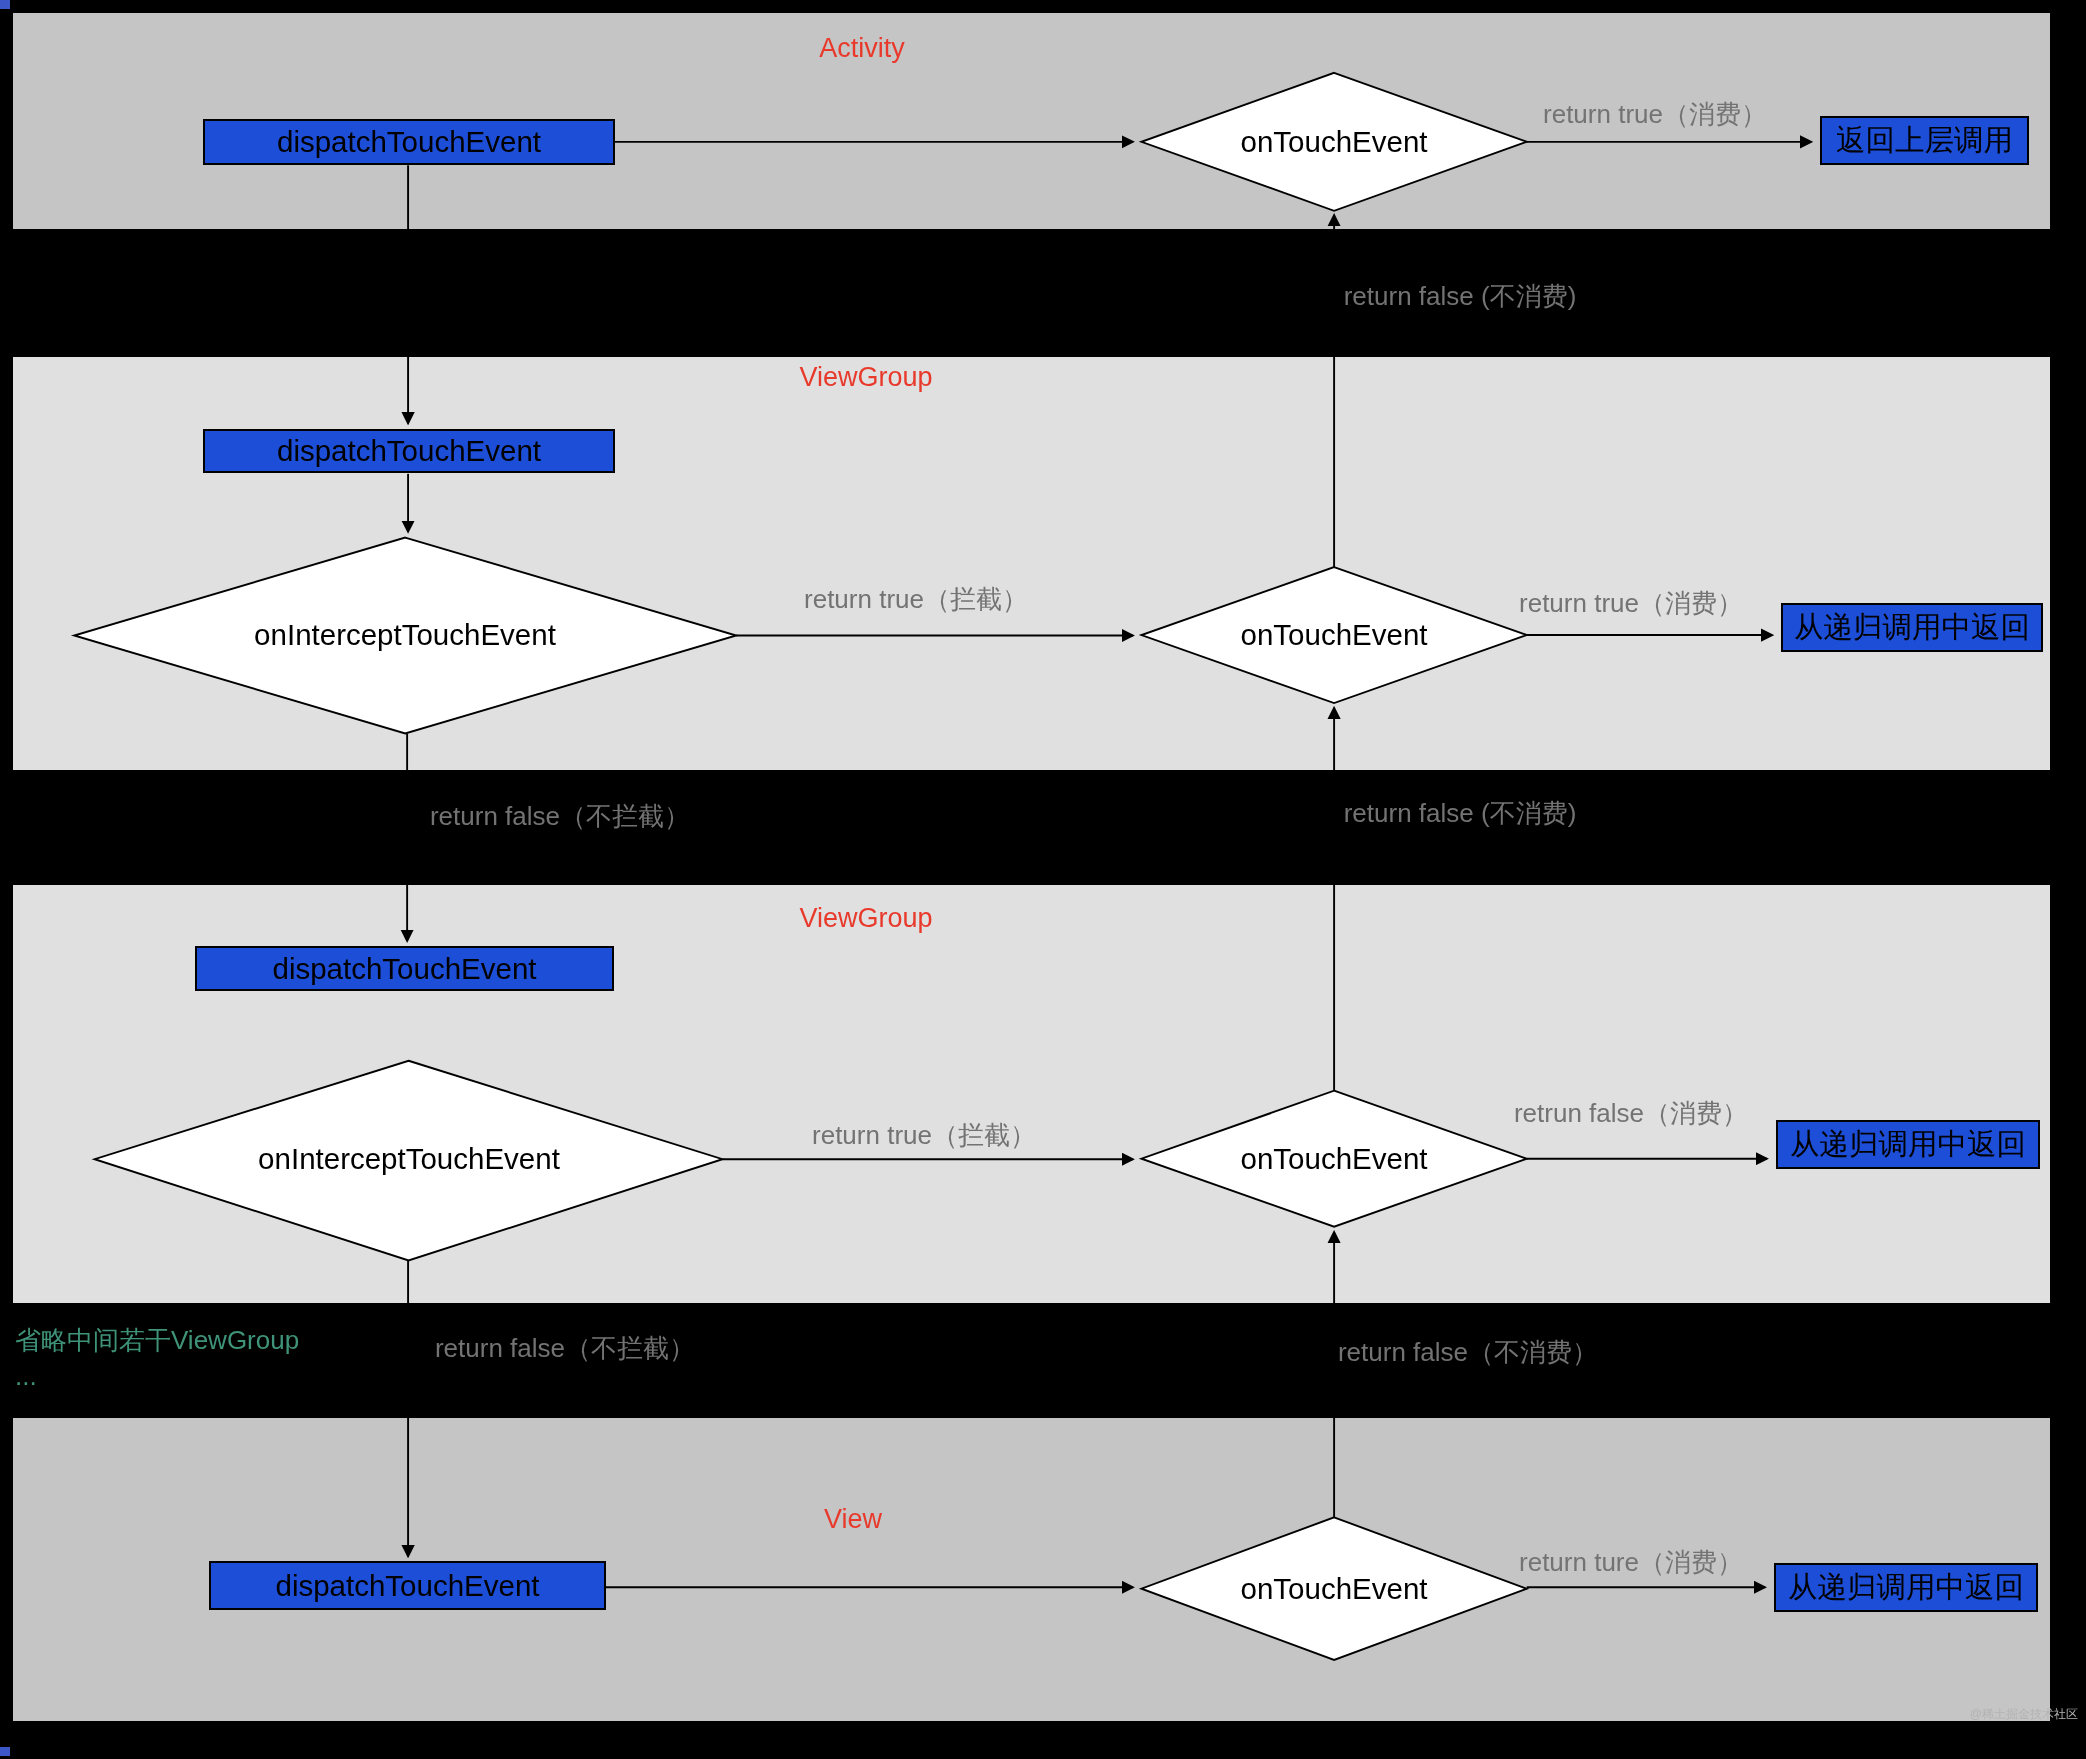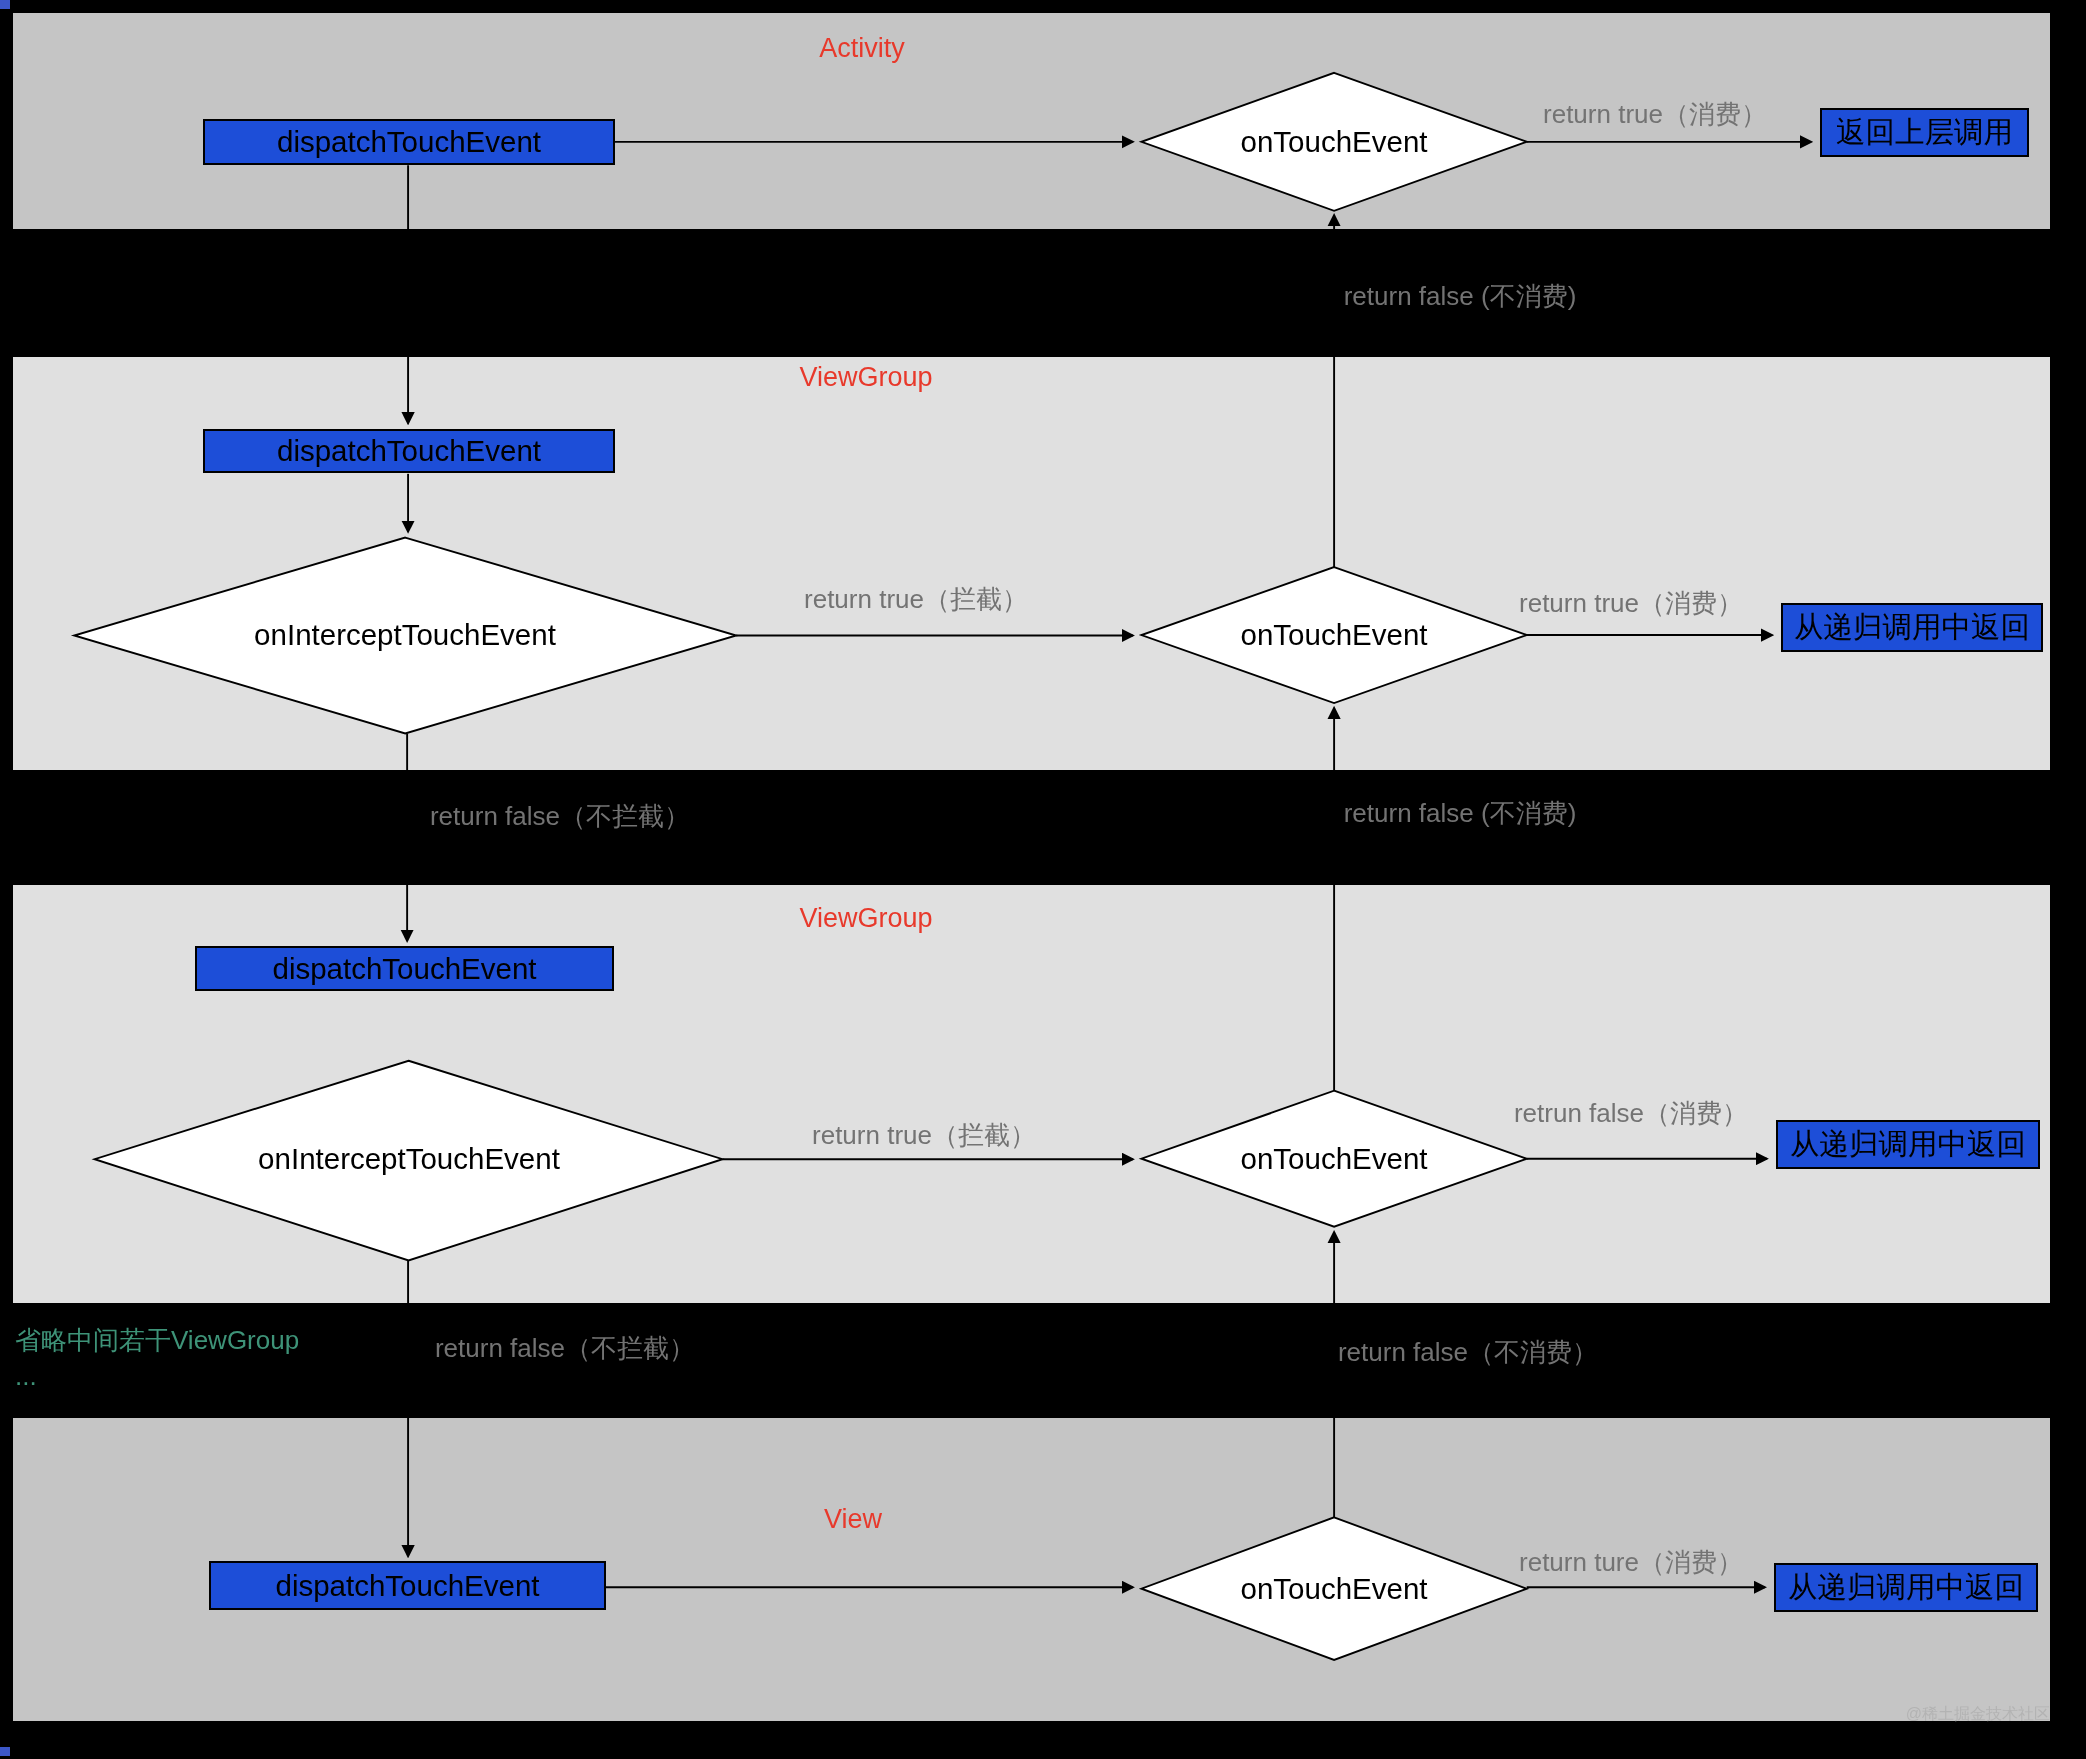--- a/index.html
+++ b/index.html
@@ -10,21 +10,21 @@
   .band.light{background:#e0e0e0;}
   .overlay{position:absolute;left:0;top:0;width:2087px;height:1760px;}
   .node-box{position:absolute;background:#1d4ed8;border:2.4px solid #000;display:flex;
             align-items:center;justify-content:center;font-size:29.5px;color:#000;
             white-space:nowrap;box-sizing:border-box;}
   .lbl{position:absolute;transform:translate(-50%,-50%);white-space:nowrap;}
   .red{color:#e8392b;font-size:27px;}
   .green{color:#737373;font-size:26px;}
   .diamond-lbl{position:absolute;transform:translate(-50%,-50%);font-size:29.5px;color:#000;white-space:nowrap;}
   .skip-note{position:absolute;color:#3e9378;font-size:26px;white-space:nowrap;}
-  .watermark{position:absolute;color:#b3b3b3;font-size:16px;white-space:nowrap;transform:translate(-100%,-50%);}
+  .watermark{position:absolute;color:#b3b3b3;font-size:12px;white-space:nowrap;transform:translate(-100%,-50%);margin-left:28px;}
   .corner{position:absolute;width:9.5px;height:8.6px;background:#3c57c8;}
 </style>
 </head>
 <body>
 
 <div class="stage">
 
   <div class="band dark" style="top:13.3px;height:216px;"></div>
   <div class="band light" style="top:357px;height:413px;"></div>
   <div class="band light" style="top:885px;height:418px;"></div>
@@ -62,21 +62,21 @@
     <line x1="2805" y1="2293" x2="2805" y2="1488" stroke="#000" stroke-width="4" marker-end="url(#arw)"></line>
     <line x1="2805" y1="3190" x2="2805" y2="2590" stroke="#000" stroke-width="4" marker-end="url(#arw)"></line>
   </svg>
 
   <div class="lbl red" style="left:862px;top:48px;">Activity</div>
   <div class="lbl red" style="left:866px;top:377px;">ViewGroup</div>
   <div class="lbl red" style="left:866px;top:918px;">ViewGroup</div>
   <div class="lbl red" style="left:853px;top:1519px;">View</div>
 
   <div class="node-box" style="left:203px;top:119px;width:412px;height:46px;">dispatchTouchEvent</div>
-  <div class="node-box" style="left:1820px;top:108px;width:209px;height:49px;">返回上层调用</div>
+  <div class="node-box" style="left:1820px;top:116px;width:209px;height:49px;">返回上层调用</div>
   <div class="node-box" style="left:203px;top:429px;width:412px;height:44px;">dispatchTouchEvent</div>
   <div class="node-box" style="left:1781px;top:603px;width:262px;height:49px;">从递归调用中返回</div>
   <div class="node-box" style="left:195px;top:946px;width:419px;height:45px;">dispatchTouchEvent</div>
   <div class="node-box" style="left:1776px;top:1120px;width:264px;height:49px;">从递归调用中返回</div>
   <div class="node-box" style="left:209px;top:1561px;width:397px;height:49px;">dispatchTouchEvent</div>
   <div class="node-box" style="left:1774px;top:1563px;width:264px;height:49px;">从递归调用中返回</div>
 
   <div class="diamond-lbl" style="left:1334px;top:142px;">onTouchEvent</div>
   <div class="diamond-lbl" style="left:405px;top:635px;">onInterceptTouchEvent</div>
   <div class="diamond-lbl" style="left:1334px;top:635px;">onTouchEvent</div>

